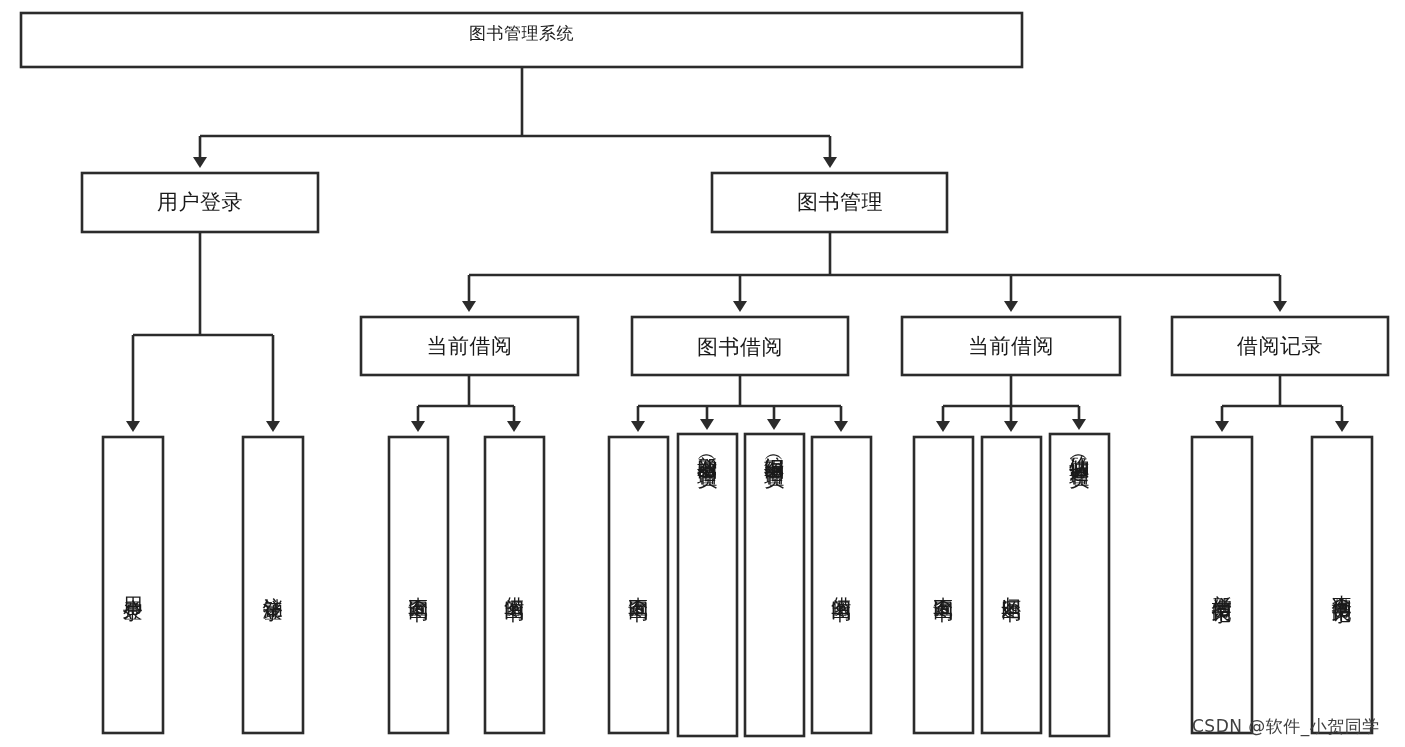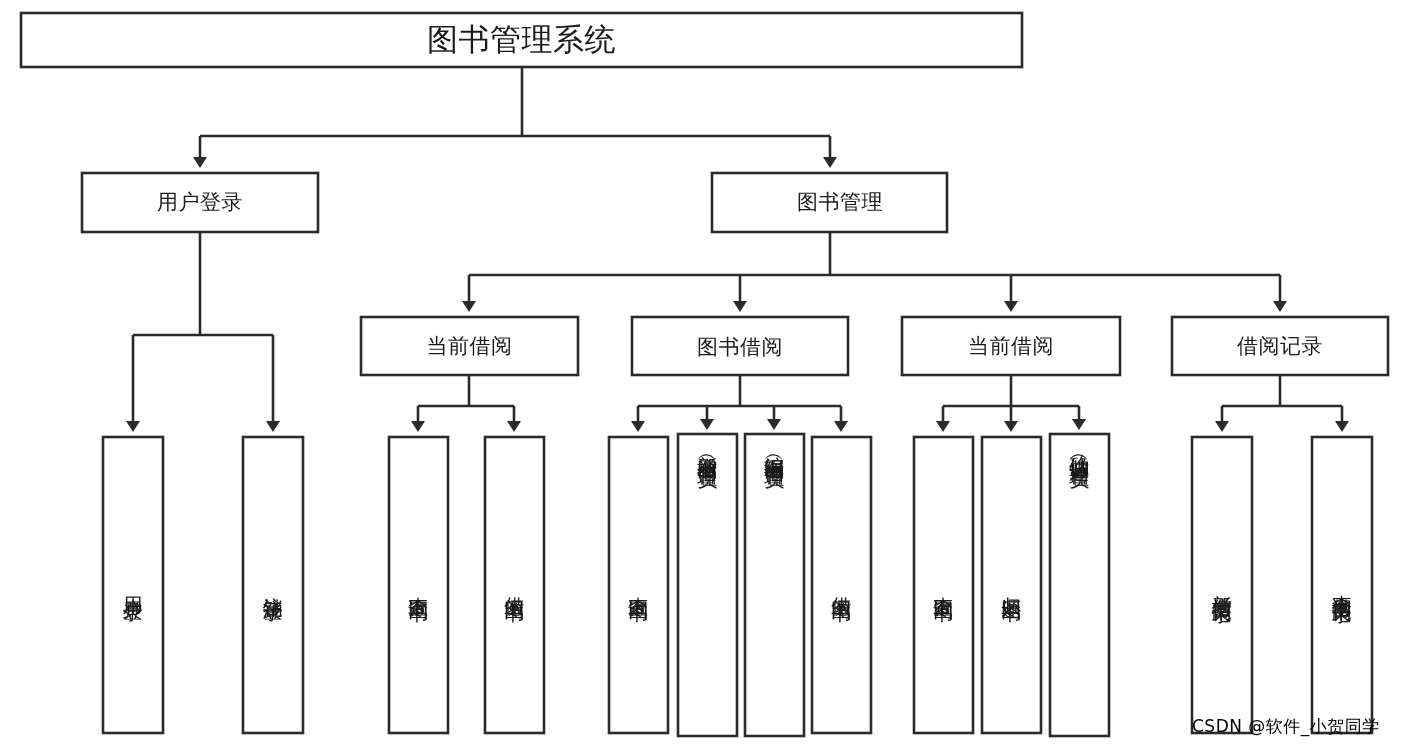--- a/index.html
+++ b/index.html
@@ -65,21 +65,21 @@
   }
   .node-label-v > span {
     writing-mode: vertical-rl;
     text-orientation: upright;
     letter-spacing: 2px;
     white-space: nowrap;
     display: block;
   }
   .watermark {
     position: absolute;
-    color: #000000;
+    color: #404040;
     font-size: 17px;
     letter-spacing: 0.5px;
     white-space: nowrap;
     pointer-events: none;
   }
 </style>
 </head>
 <body>
 
 <div id="diagram-root">
@@ -153,21 +153,21 @@
     <path class="edge-line" d="M943,406 L943,422" marker-end="url(#arrow)"></path>
     <path class="edge-line" d="M1011,406 L1011,422" marker-end="url(#arrow)"></path>
     <path class="edge-line" d="M1079,406 L1079,420" marker-end="url(#arrow)"></path>
 
     <path class="edge-line" d="M1280,375 L1280,406"></path>
     <path class="edge-line" d="M1222,406 L1342,406"></path>
     <path class="edge-line" d="M1222,406 L1222,422" marker-end="url(#arrow)"></path>
     <path class="edge-line" d="M1342,406 L1342,422" marker-end="url(#arrow)"></path>
   </svg>
 
-  <div class="node-label-h" style="left:21px; top:13px; width:1001px; height:54px; font-size:31px;">图书管理系统</div>
+  <div class="node-label-h" style="left:21px; top:7px; width:1001px; height:54px; font-size:17px;">图书管理系统</div>
 
   <div class="node-label-h" style="left:82px; top:173px; width:236px; height:59px;">用户登录</div>
   <div class="node-label-h" style="left:712px; top:173px; width:256px; height:59px;">图书管理</div>
 
   <div class="node-label-h" style="left:361px; top:317px; width:217px; height:58px;">当前借阅</div>
   <div class="node-label-h" style="left:632px; top:317px; width:216px; height:61px;">图书借阅</div>
   <div class="node-label-h" style="left:1172px; top:317px; width:216px; height:58px;">借阅记录</div>
   <div class="node-label-h" style="left:902px; top:317px; width:218px; height:58px;">当前借阅</div>
 
   <div class="node-label-v" style="left:103px; top:437px; width:60px; height:296px;">

